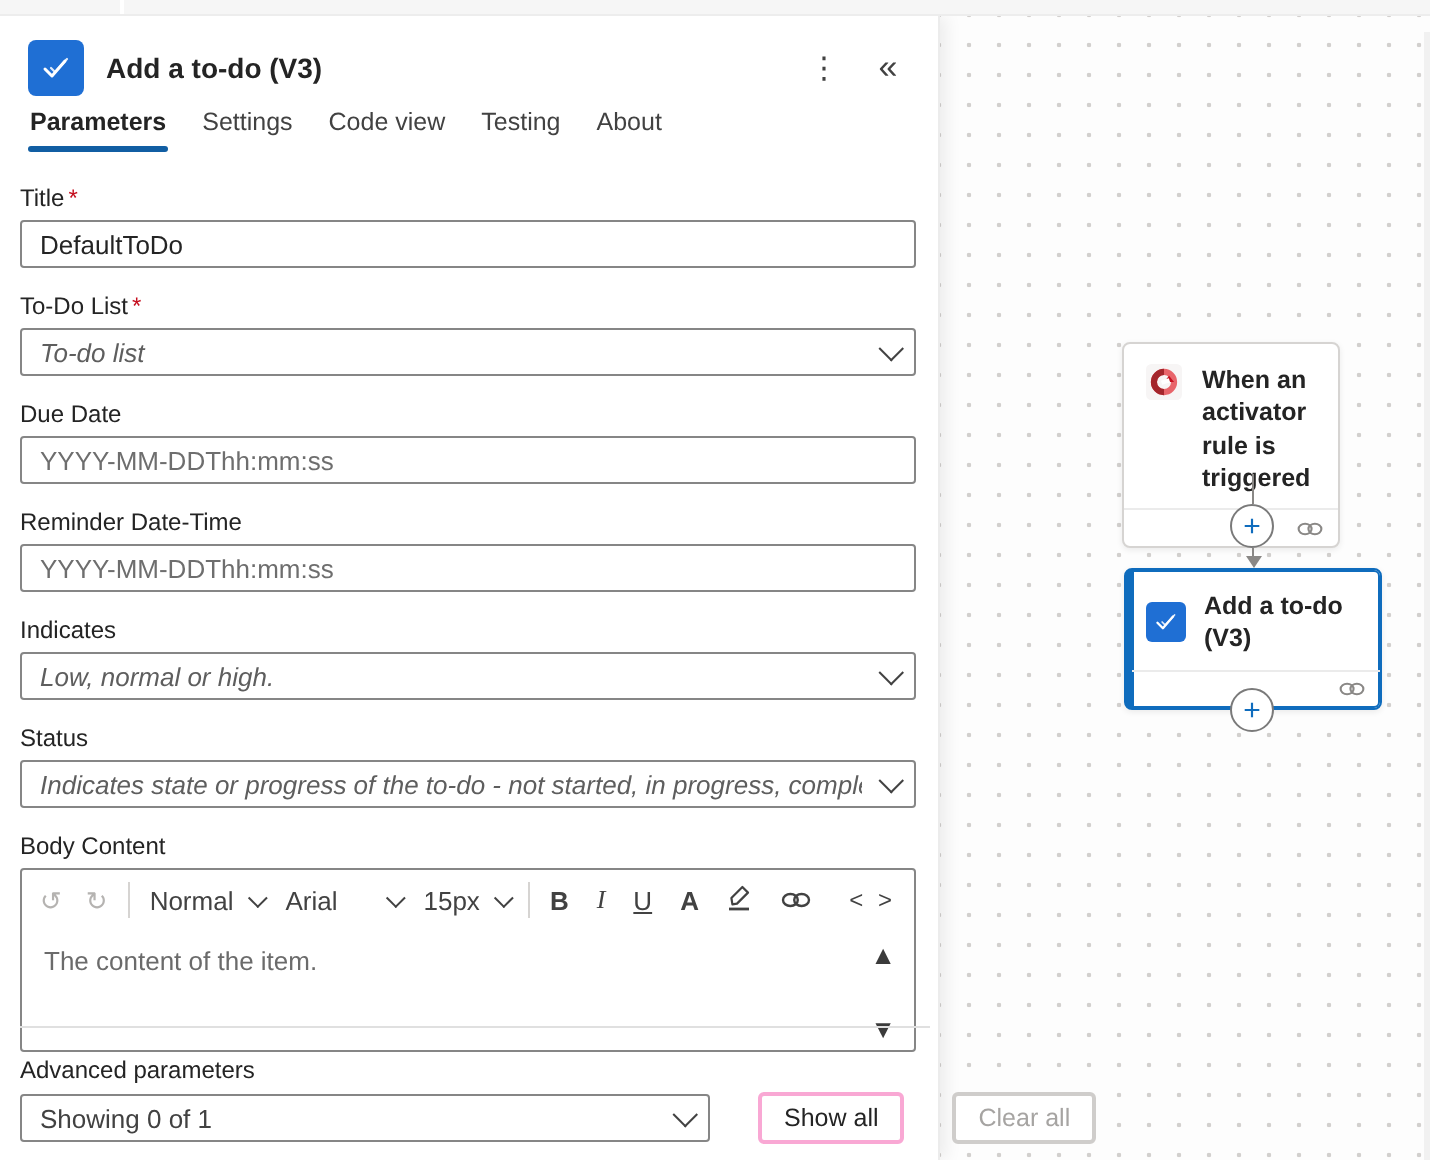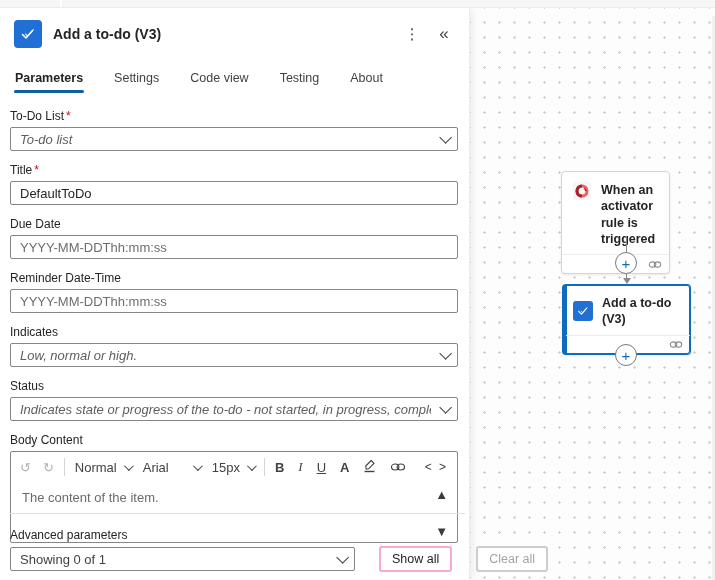--- a/index.html
+++ b/index.html
@@ -17,21 +17,21 @@
     position:absolute; top:8px; left:0; bottom:0; width:470px; background:#fff;
     box-shadow:3px 0 8px rgba(0,0,0,.07); border-right:1px solid #ececec; z-index:2; padding:0 11px 0 10px;
   }
   .panel-header { display:flex; align-items:center; padding:12px 2px 0 4px; }
   .app-icon { width:28px; height:28px; border-radius:4px; background:#1f6fd4; display:flex; align-items:center; justify-content:center; flex:none; }
   .panel-title { font-size:14px; font-weight:bold; margin-left:11px; color:#242424; }
   .header-spacer { flex:1; }
   .icon-btn { width:24px; height:24px; display:flex; align-items:center; justify-content:center; color:#424242; cursor:pointer; border-radius:2px; font-size:15px; }
   .icon-btn.collapse { font-size:17px; margin-left:8px; }
 
-  .tabs { display:flex; gap:29px; margin-top:19px; padding-left:4px; }
+  .tabs { display:flex; gap:16px; margin-top:2px; padding-left:4px; }
   .tab { font-size:12.5px; color:#424242; padding:4px 1px 8px 1px; position:relative; cursor:pointer; }
   .tab.active { font-weight:bold; color:#242424; }
   .tab.active::after { content:""; position:absolute; left:0; right:0; bottom:0; height:3px; border-radius:2px; background:#115ea3; }
 
   .fields { margin-top:16px; }
   .field { margin-bottom:12px; }
   .field-label { font-size:12px; color:#242424; margin-bottom:4px; }
   .req { color:#c50f1f; margin-left:2px; }
   .box {
     height:24px; border:1px solid #868686; border-radius:2px; background:#fff;
@@ -119,30 +119,30 @@
     <div class="tab active">Parameters</div>
     <div class="tab">Settings</div>
     <div class="tab">Code view</div>
     <div class="tab">Testing</div>
     <div class="tab">About</div>
   </div>
 
   <div class="fields">
 
     <div class="field">
+      <div class="field-label"><span>Title</span><span class="req">*</span></div>
+      <input class="text-input" type="text" value="DefaultToDo" style="">
+    </div>
+
+    <div class="field">
       <div class="field-label"><span>To-Do List</span><span class="req">*</span></div>
       <div class="box combo">
         <span class="ph">To-do list</span>
         <span class="chev"></span>
       </div>
-    </div>
-
-    <div class="field">
-      <div class="field-label"><span>Title</span><span class="req">*</span></div>
-      <input class="text-input" type="text" value="DefaultToDo" style="">
     </div>
 
     <div class="field">
       <div class="field-label">Due Date</div>
       <input class="text-input" type="text" placeholder="YYYY-MM-DDThh:mm:ss" style="">
     </div>
 
     <div class="field">
       <div class="field-label">Reminder Date-Time</div>
       <input class="text-input" type="text" placeholder="YYYY-MM-DDThh:mm:ss" style="">

